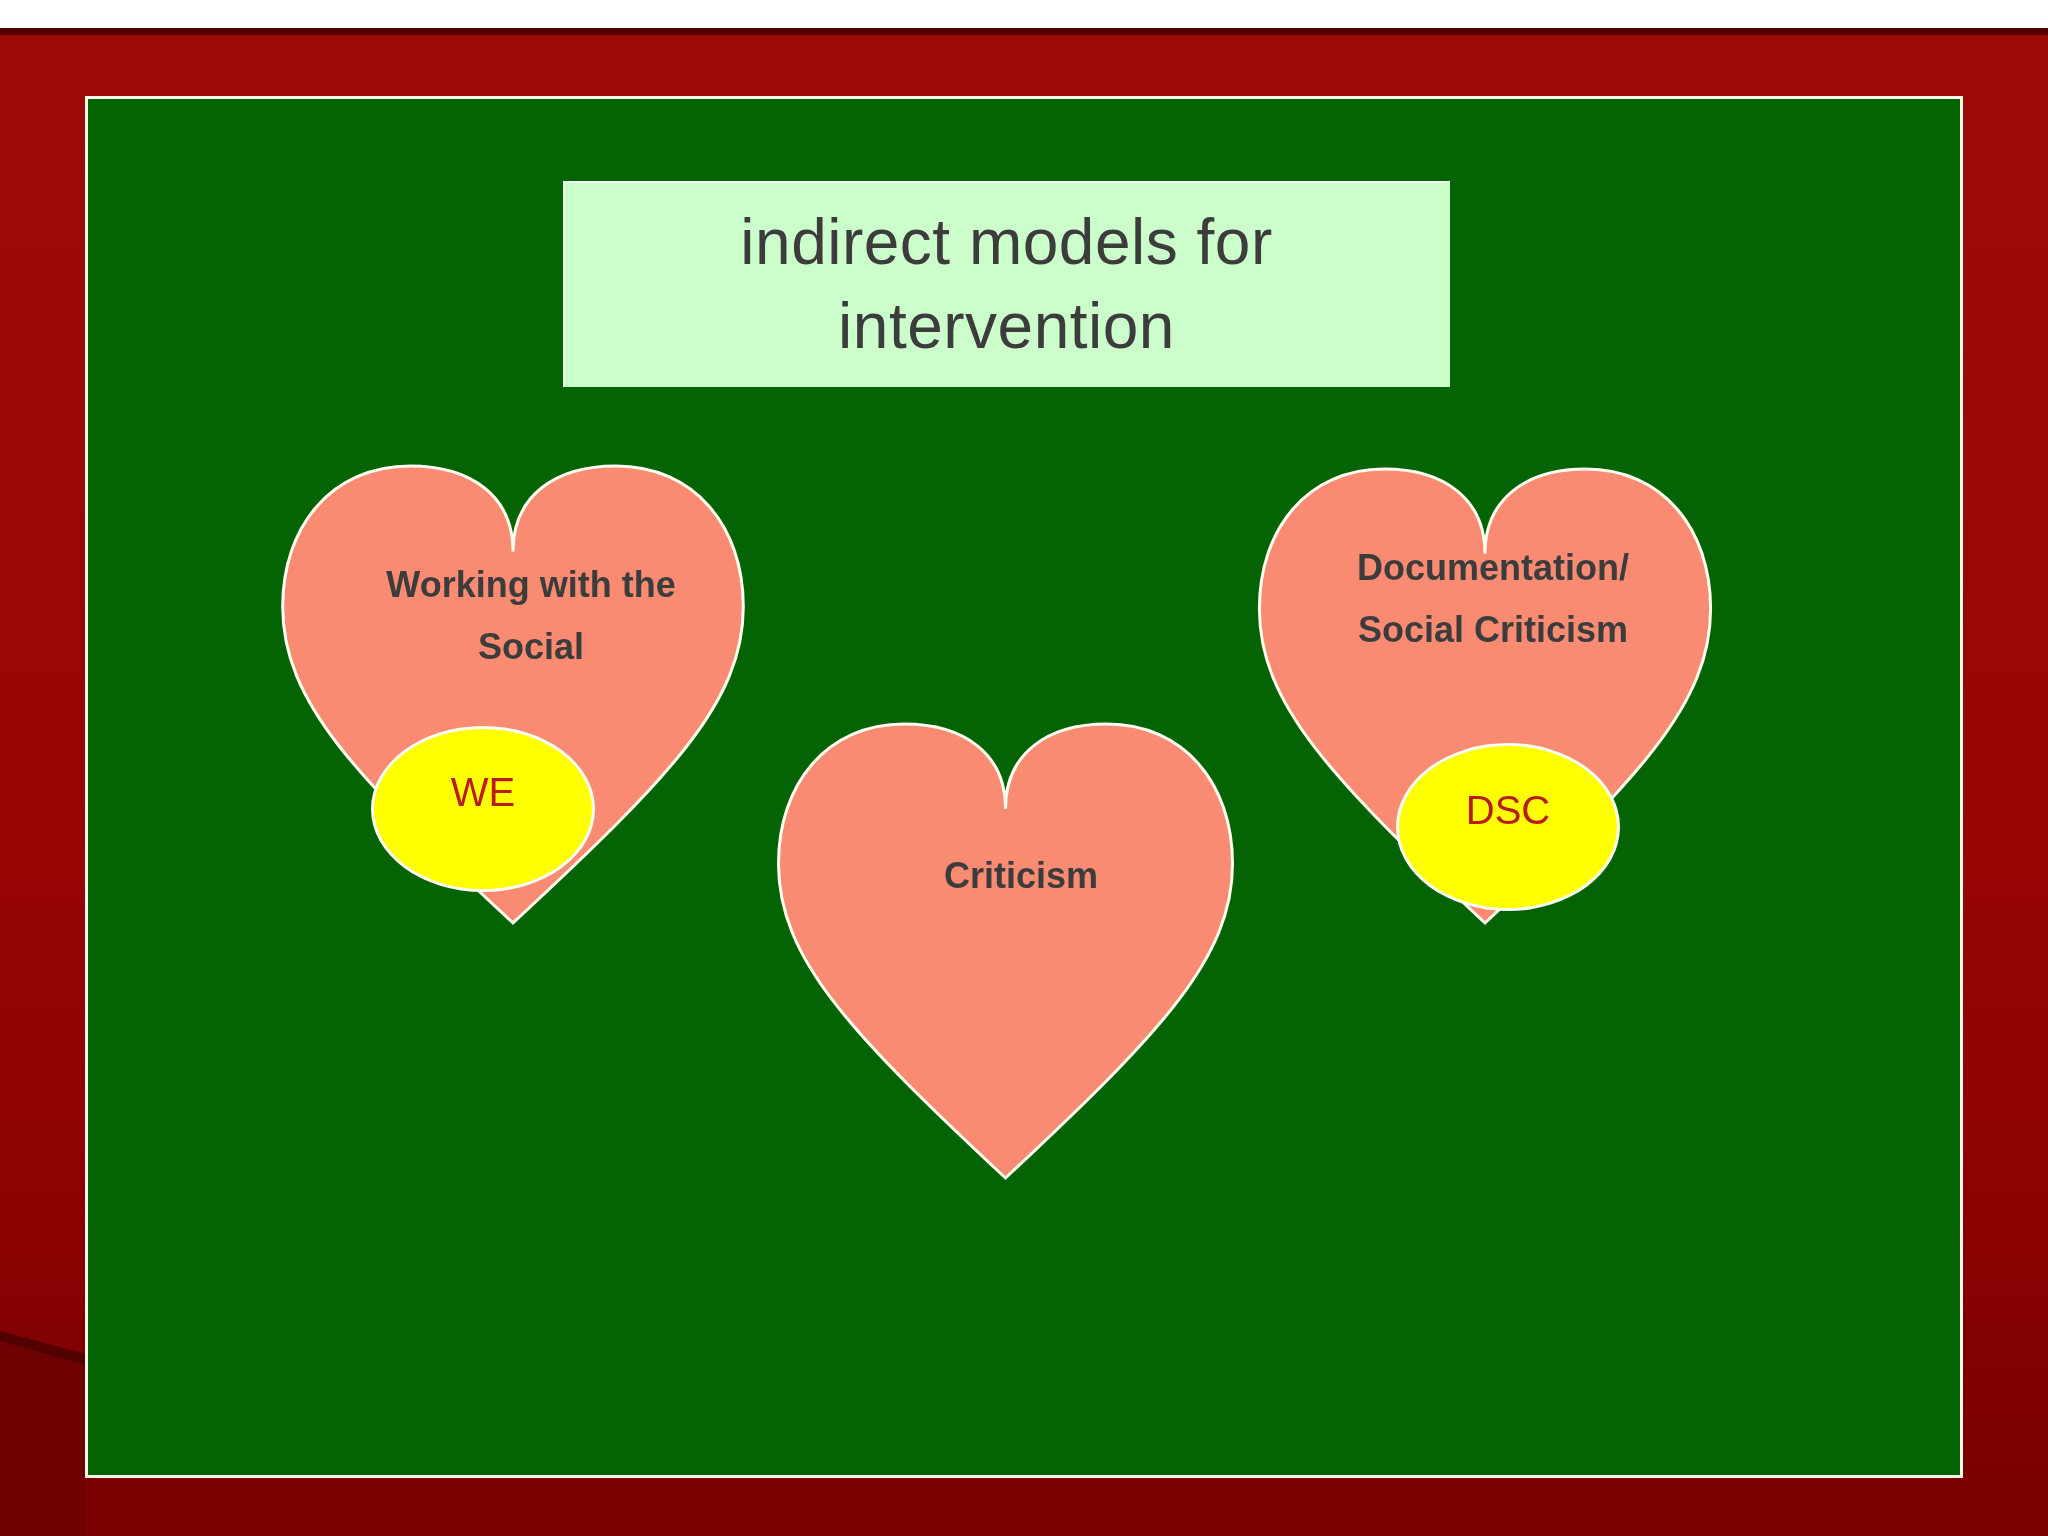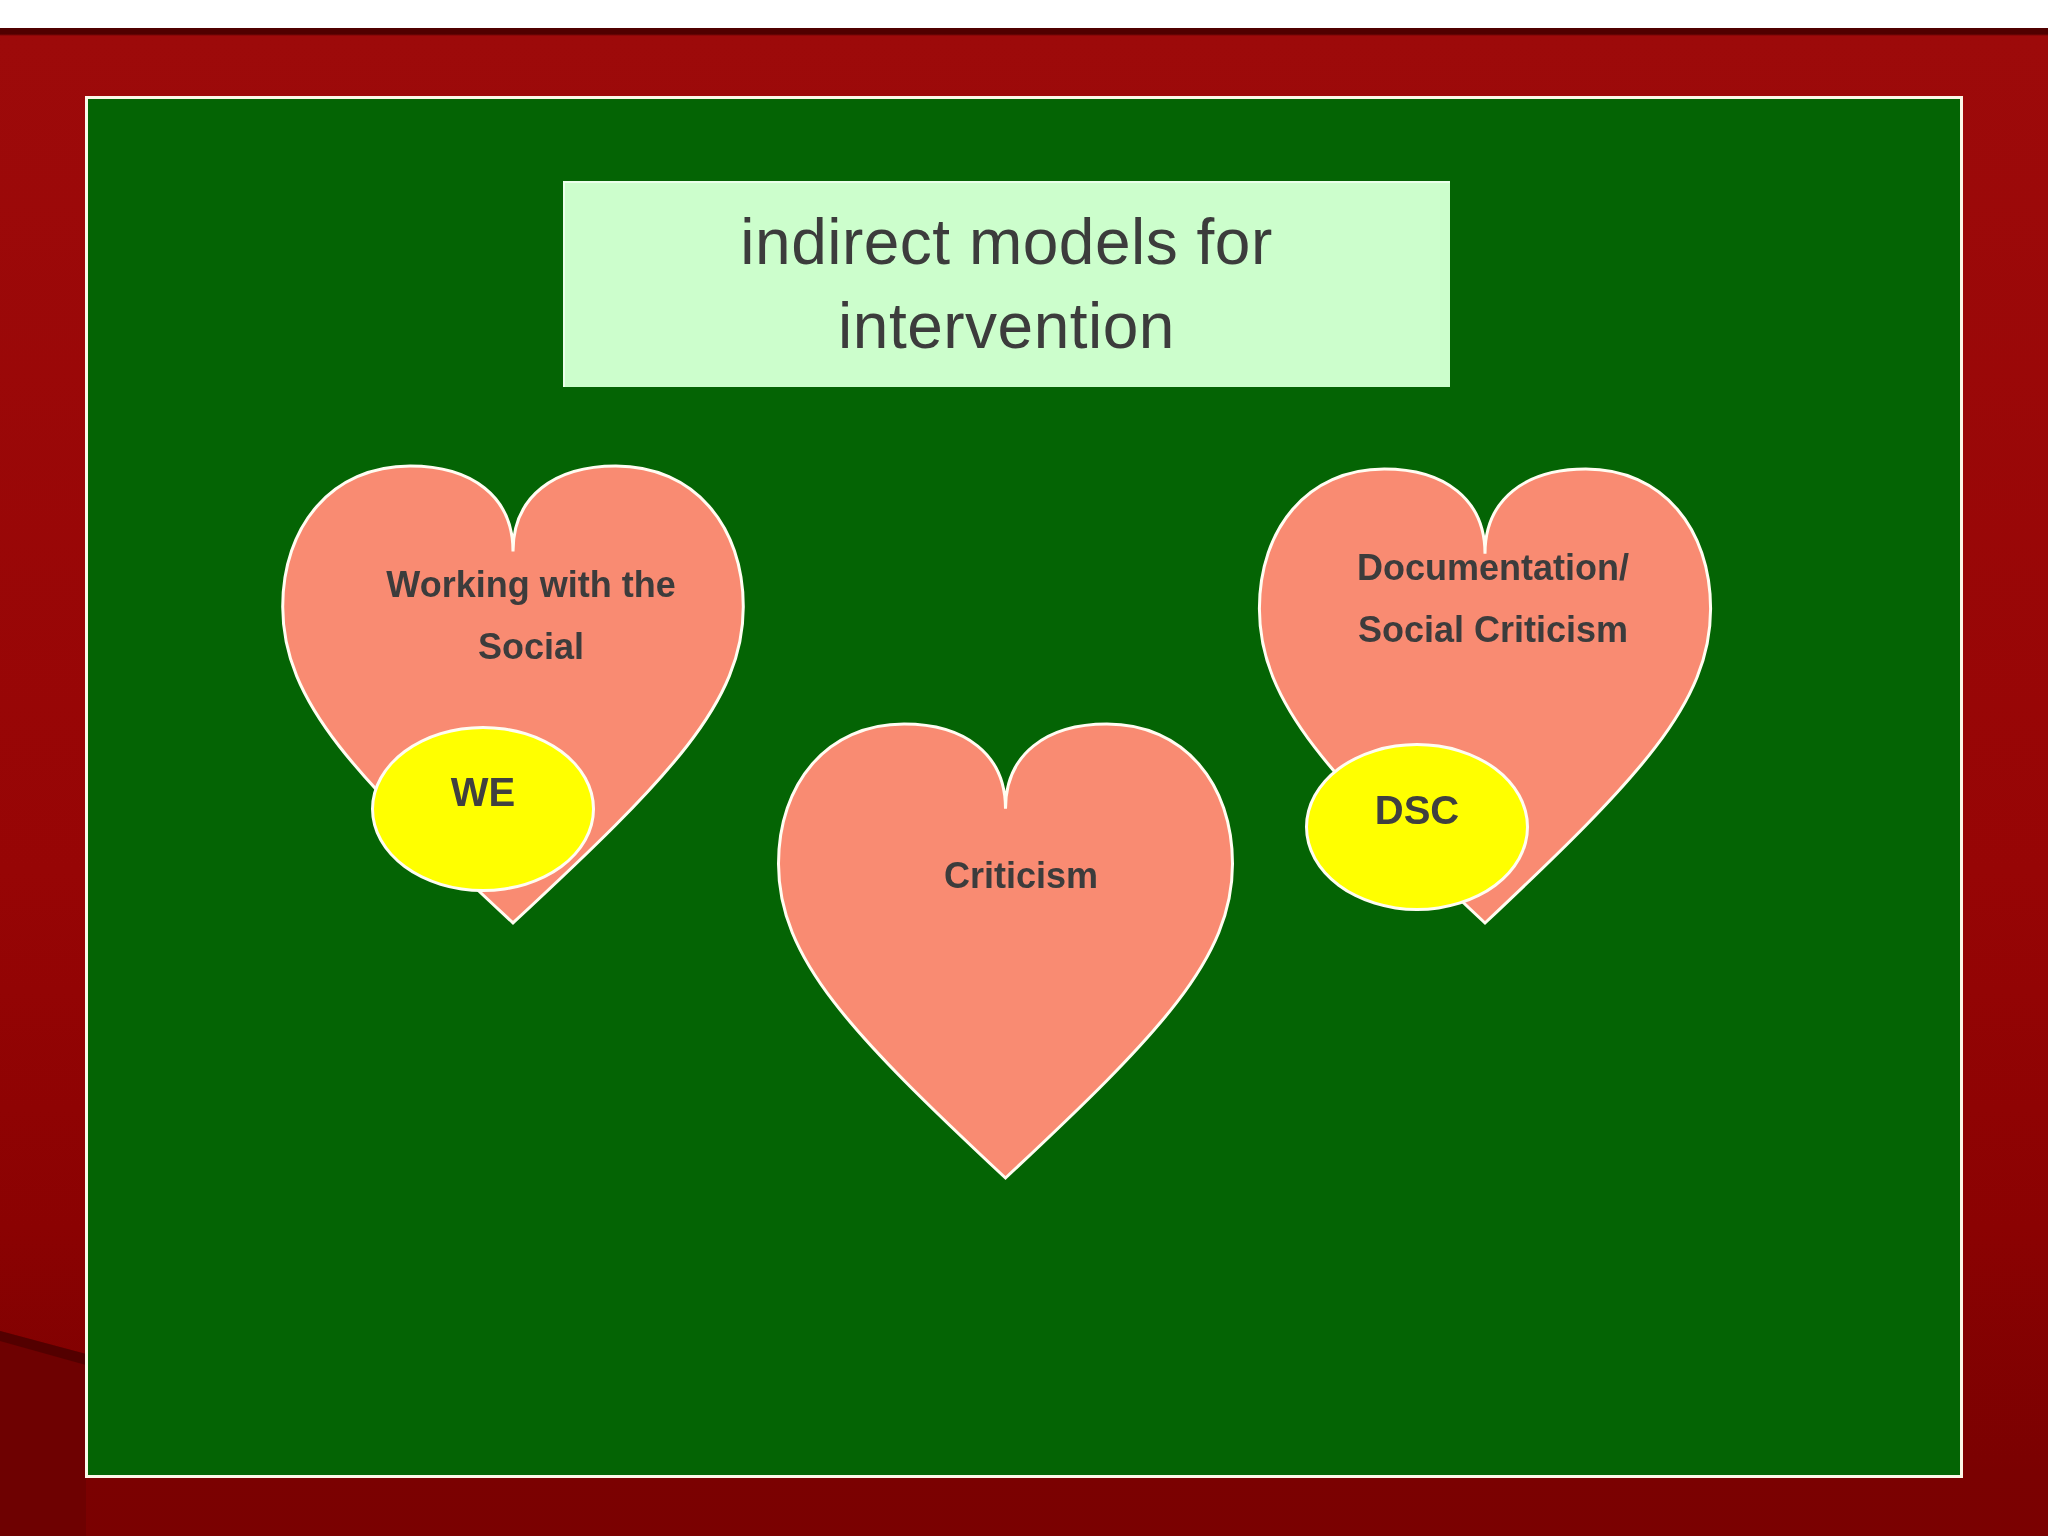--- a/index.html
+++ b/index.html
@@ -72,37 +72,37 @@
     position: absolute;
     box-sizing: border-box;
     background: #ffff00;
     border: 3px solid #fffdf2;
     border-radius: 50%;
     display: flex;
     align-items: center;
     justify-content: center;
   }
   .abbr-ellipse .abbr-text {
-    font-weight: bold;
+    font-weight: normal;
     font-size: 40px;
-    color: #404040;
+    color: #b91c1c;
     transform: translateY(-17px);
   }
 
   .heart-left   { left: 180px;  top: 357px; width: 490px; height: 477px; }
   .heart-mid    { left: 676px;  top: 615px; width: 483px; height: 474px; }
   .heart-right  { left: 1157px; top: 360px; width: 480px; height: 474px; }
 
   .label-left   { left: 193px;  top: 455px; width: 500px; }
   .label-mid    { left: 683px;  top: 746px; width: 500px; }
   .label-right  { left: 1145px; top: 438px; width: 520px; }
 
   .ellipse-we   { left: 283px;  top: 627px; width: 224px; height: 166px; }
   .ellipse-adv  { left: 799px;  top: 903px; width: 224px; height: 168px; }
-  .ellipse-dsc  { left: 1217px; top: 644px; width: 224px; height: 168px; text-align: right; }
+  .ellipse-dsc  { left: 1308px; top: 644px; width: 224px; height: 168px; text-align: right; }
 </style>
 </head>
 <body>
 
 <div class="stage">
 
   <svg class="bg-decor" width="2048" height="1536" viewBox="0 0 2048 1536" xmlns="http://www.w3.org/2000/svg">
     <polygon points="0,1303 86,1326 86,1536 0,1536" fill="#6e0101"></polygon>
     <polygon points="0,1303 86,1326 86,1337 0,1313" fill="#530000"></polygon>
   </svg>

